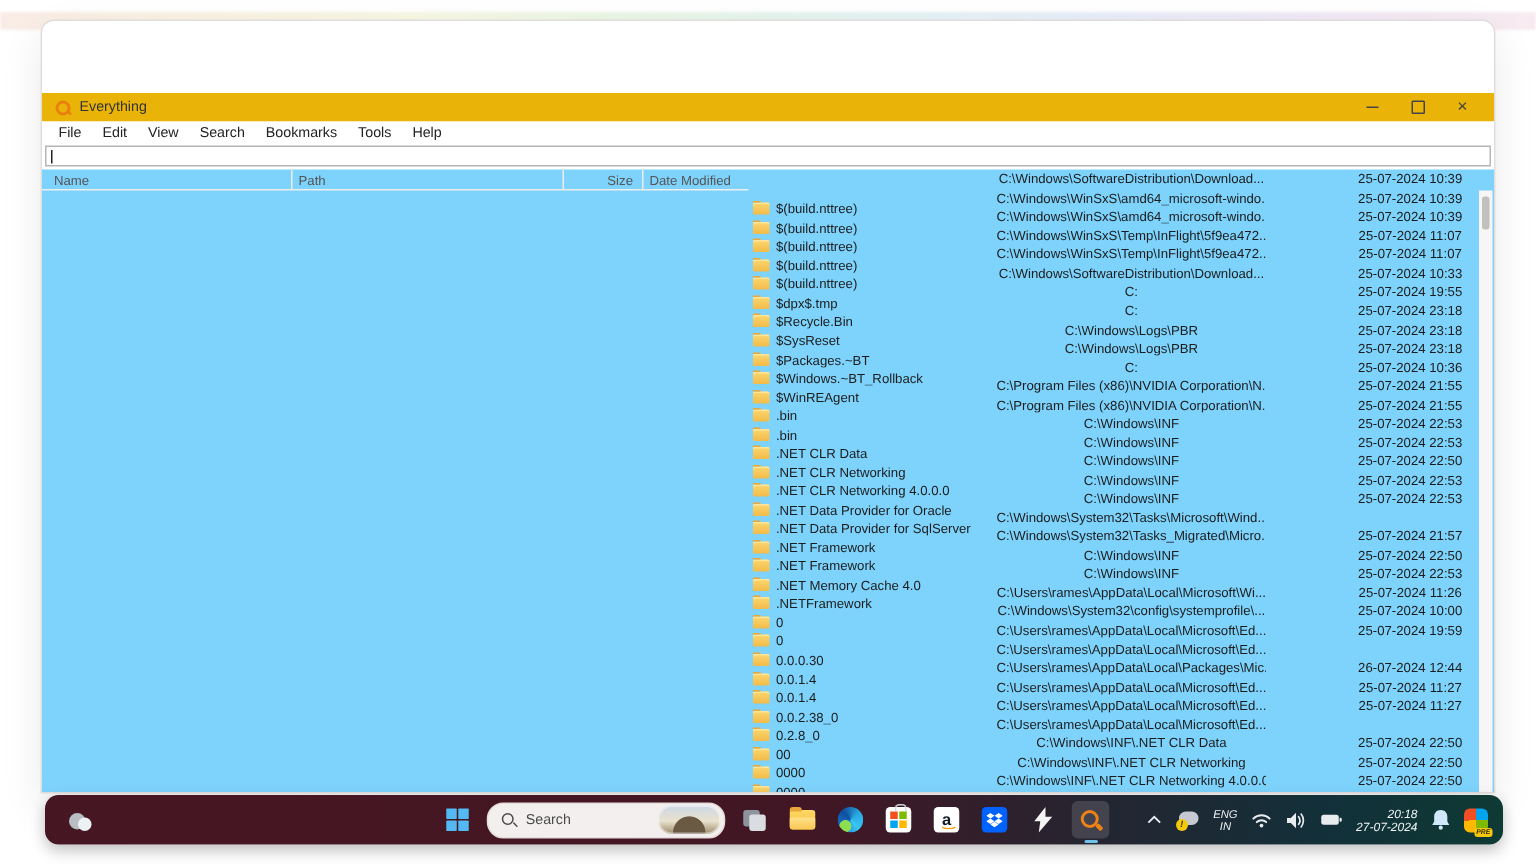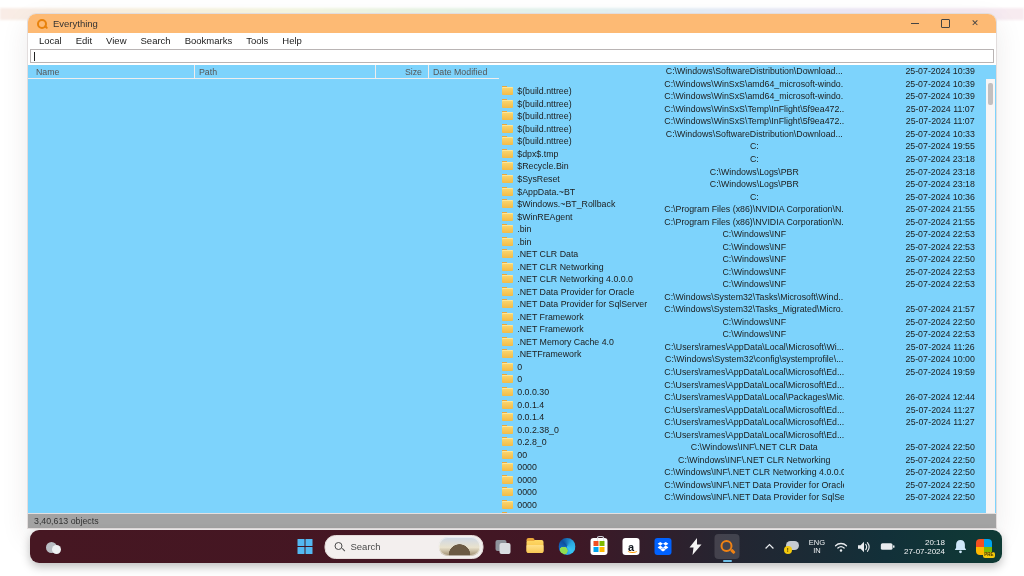--- a/index.html
+++ b/index.html
@@ -16,21 +16,21 @@
     filter:blur(1px);
   }
 
   
   .window{
     position:absolute;left:28px;top:14px;width:968px;height:514px;
     background:#fff;border-radius:8px 8px 0 0;
     box-shadow:0 0 0 1px #e2dddd,0 10px 28px rgba(60,40,40,.10);
     display:flex;flex-direction:column;overflow:hidden;
   }
-  .titlebar{height:19px;display:flex;align-items:center;padding:0 6px 0 9px;background:#fdba74;flex:0 0 auto;}
+  .titlebar{height:19px;display:flex;align-items:center;padding:0 6px 0 9px;background:#eab308;flex:0 0 auto;margin-top:48px;}
   .app-ico{width:10px;height:10px;position:relative;margin-right:6px;flex:0 0 auto;}
   .app-ico .lens{position:absolute;left:0;top:0;width:6px;height:6px;border:2px solid #e8820c;border-radius:50%;}
   .app-ico .handle{position:absolute;left:7px;top:7px;width:4px;height:2px;background:#e8820c;border-radius:1px;transform:rotate(45deg);}
   .title-text{font-size:9.5px;color:#333;}
   .tb-spacer{flex:1;}
   .winbtn{width:30px;height:17px;display:flex;align-items:center;justify-content:center;color:#444;font-size:9px;cursor:default;}
   .glyph-min{width:8px;height:1px;background:#444;}
   .glyph-max{width:7px;height:7px;border:1px solid #444;border-radius:1px;}
   .glyph-close{font-size:9px;color:#444;line-height:1;}
 
@@ -120,21 +120,21 @@
   .dropbox-ico{width:17px;height:17px;background:#0062ff;border-radius:3px;display:flex;align-items:center;justify-content:center;}
 
   .bolt-ico{width:14px;height:17px;}
 
   .tile-active{background:rgba(255,255,255,.14);}
   .ev-lens{position:relative;width:15px;height:15px;}
   .ev-lens::before{content:"";position:absolute;left:1px;top:1px;width:8px;height:8px;border:2.6px solid #ef8214;border-radius:50%;}
   .ev-lens::after{content:"";position:absolute;left:10.5px;top:10.5px;width:5px;height:2.6px;background:#ef8214;border-radius:1px;transform:rotate(45deg);}
   .active-line{position:absolute;left:50%;transform:translateX(-50%);bottom:-3px;width:9px;height:2.5px;border-radius:2px;background:#6fc0e8;}
 
-  .tb-right{position:absolute;right:10px;top:0;height:33px;display:flex;align-items:center;gap:9px;color:#e9ecef;}
+  .tb-right{position:absolute;right:10px;top:0;height:33px;display:flex;align-items:center;gap:9px;color:#e9ecef;font-style:italic;}
   .lang{font-size:7.5px;line-height:7.5px;text-align:center;color:#eef1f3;}
   .clock{font-size:8px;line-height:9px;text-align:right;color:#f2f4f6;}
   .cloud-warn{position:relative;width:16px;height:12px;}
   .cloud-warn .cl{position:absolute;left:2px;top:0;width:13px;height:9px;background:#c6cad0;border-radius:6px;}
   .cloud-warn .bd{position:absolute;left:0;bottom:-1px;width:8px;height:8px;background:#f4c90c;border-radius:50%;color:#3a2f00;font-size:6px;font-weight:bold;display:flex;align-items:center;justify-content:center;}
   .copilot{position:relative;width:16px;height:16px;border-radius:4px;overflow:visible;
     background:conic-gradient(#00a4ef 0 25%,#7fba00 25% 50%,#ffb900 50% 75%,#f25022 75% 100%);}
   .copilot .pre{position:absolute;right:-3px;bottom:-3px;background:#f4c90c;color:#3a2f00;font-size:4.5px;font-weight:bold;padding:.5px 1.5px;border-radius:2px;}
   .bell-ico{width:13px;height:15px;}
 </style>
@@ -156,21 +156,21 @@
       </span>
     <span class="winbtn">
         <span class="glyph-max"></span>
       </span>
     <span class="winbtn">
         <span class="glyph-close">✕</span>
       </span>
   </div>
 
   <div class="menubar">
-    <span class="menu-item">Local</span>
+    <span class="menu-item">File</span>
     <span class="menu-item">Edit</span>
     <span class="menu-item">View</span>
     <span class="menu-item">Search</span>
     <span class="menu-item">Bookmarks</span>
     <span class="menu-item">Tools</span>
     <span class="menu-item">Help</span>
   </div>
 
   <div class="searchwrap">
     <div class="searchbox">
@@ -255,21 +255,21 @@
       <span class="folder"></span>
       <span class="nm">$SysReset</span>
     </span>
     <span class="cell c-path">C:</span>
     <span class="cell c-size"></span>
     <span class="cell c-date">25-07-2024 23:18</span>
   </div>
         <div class="row">
     <span class="cell c-name">
       <span class="folder"></span>
-      <span class="nm">$AppData.~BT</span>
+      <span class="nm">$Packages.~BT</span>
     </span>
     <span class="cell c-path">C:\Windows\Logs\PBR</span>
     <span class="cell c-size"></span>
     <span class="cell c-date">25-07-2024 23:18</span>
   </div>
         <div class="row">
     <span class="cell c-name">
       <span class="folder"></span>
       <span class="nm">$Windows.~BT_Rollback</span>
     </span>

